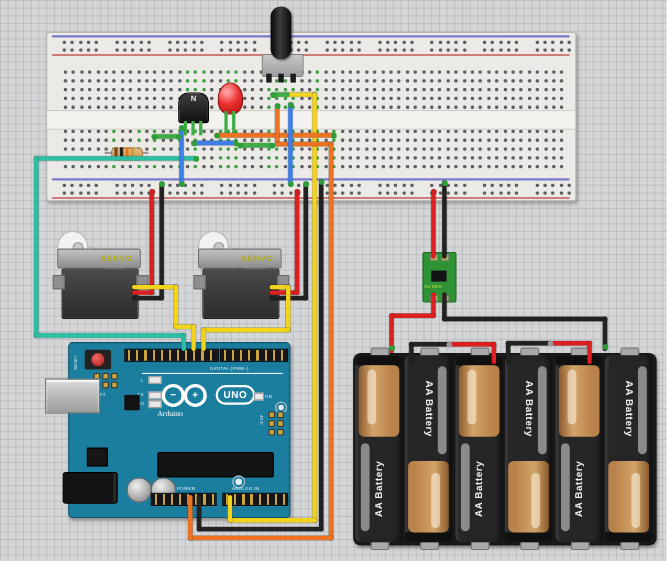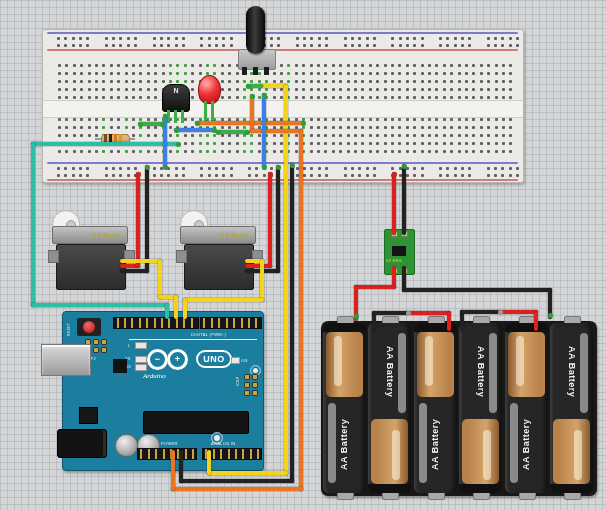--- a/index.html
+++ b/index.html
@@ -75,21 +75,21 @@
   .icsp span{width:4px;height:4px;background:#caa53d;border:1px solid #333;border-radius:1px;}
   #ard-usb{left:-22px;top:32px;width:48px;height:30px;background:linear-gradient(#d9d9d9,#9b9b9b);
     border:1px solid #777;box-shadow:inset 0 2px 2px #fff;}
   #ard-whiteline{left:66px;top:27px;width:128px;height:1px;background:#e9f5f8;}
   .ledrect{width:10px;height:5px;background:#e8e8e8;border:1px solid #999;}
   #ard-logo{left:78px;top:37px;width:54px;height:22px;}
   .logo-circle{width:15px;height:15px;border:3px solid #fff;border-radius:50%;top:0;
     color:#fff;font-weight:bold;font-size:9px;text-align:center;line-height:14px;}
   #ard-uno{left:133px;top:38px;width:32px;height:14px;border:2px solid #fff;border-radius:9px;
     text-align:center;font-size:9px;font-weight:bold;line-height:14px;letter-spacing:.5px;}
-  #ard-brand{left:80px;top:60px;font-family:"Liberation Serif",serif;font-style:italic;font-size:7px;}
+  #ard-brand{left:80px;top:60px;font-family:"Liberation Serif",serif;font-size:7px;}
   #ard-chip1{left:50px;top:47px;width:14px;height:14px;background:#121212;}
   #ard-atmega{left:80px;top:99px;width:104px;height:21px;background:#141414;border-radius:2px;border:1px solid #000;}
   #ard-smd{left:16px;top:95px;width:17px;height:15px;background:#161616;border:1px solid #000;}
   #ard-jack{left:-6px;top:117px;width:48px;height:27px;background:#131313;border-radius:3px;border:1px solid #000;box-shadow:inset -3px 0 0 #2c2c2c;}
   .cap-circle{width:21px;height:21px;border-radius:50%;background:radial-gradient(circle at 38% 32%,#f0f0f0,#9e9e9e 70%,#787878);border:1px solid #6d6d6d;}
   .mount-hole{border-radius:50%;background:#e8eef0;border:1px solid #9fb8c2;box-shadow:inset 0 0 0 2px #1c7e9e;}
   
   #regulator{left:384px;top:229px;width:29px;height:44px;background:#2f9235;border:1px solid #1d6b24;
     border-radius:2px;z-index:40;}
   .reg-pad{width:5px;height:4px;background:#c9cf60;border:1px solid #777;}

